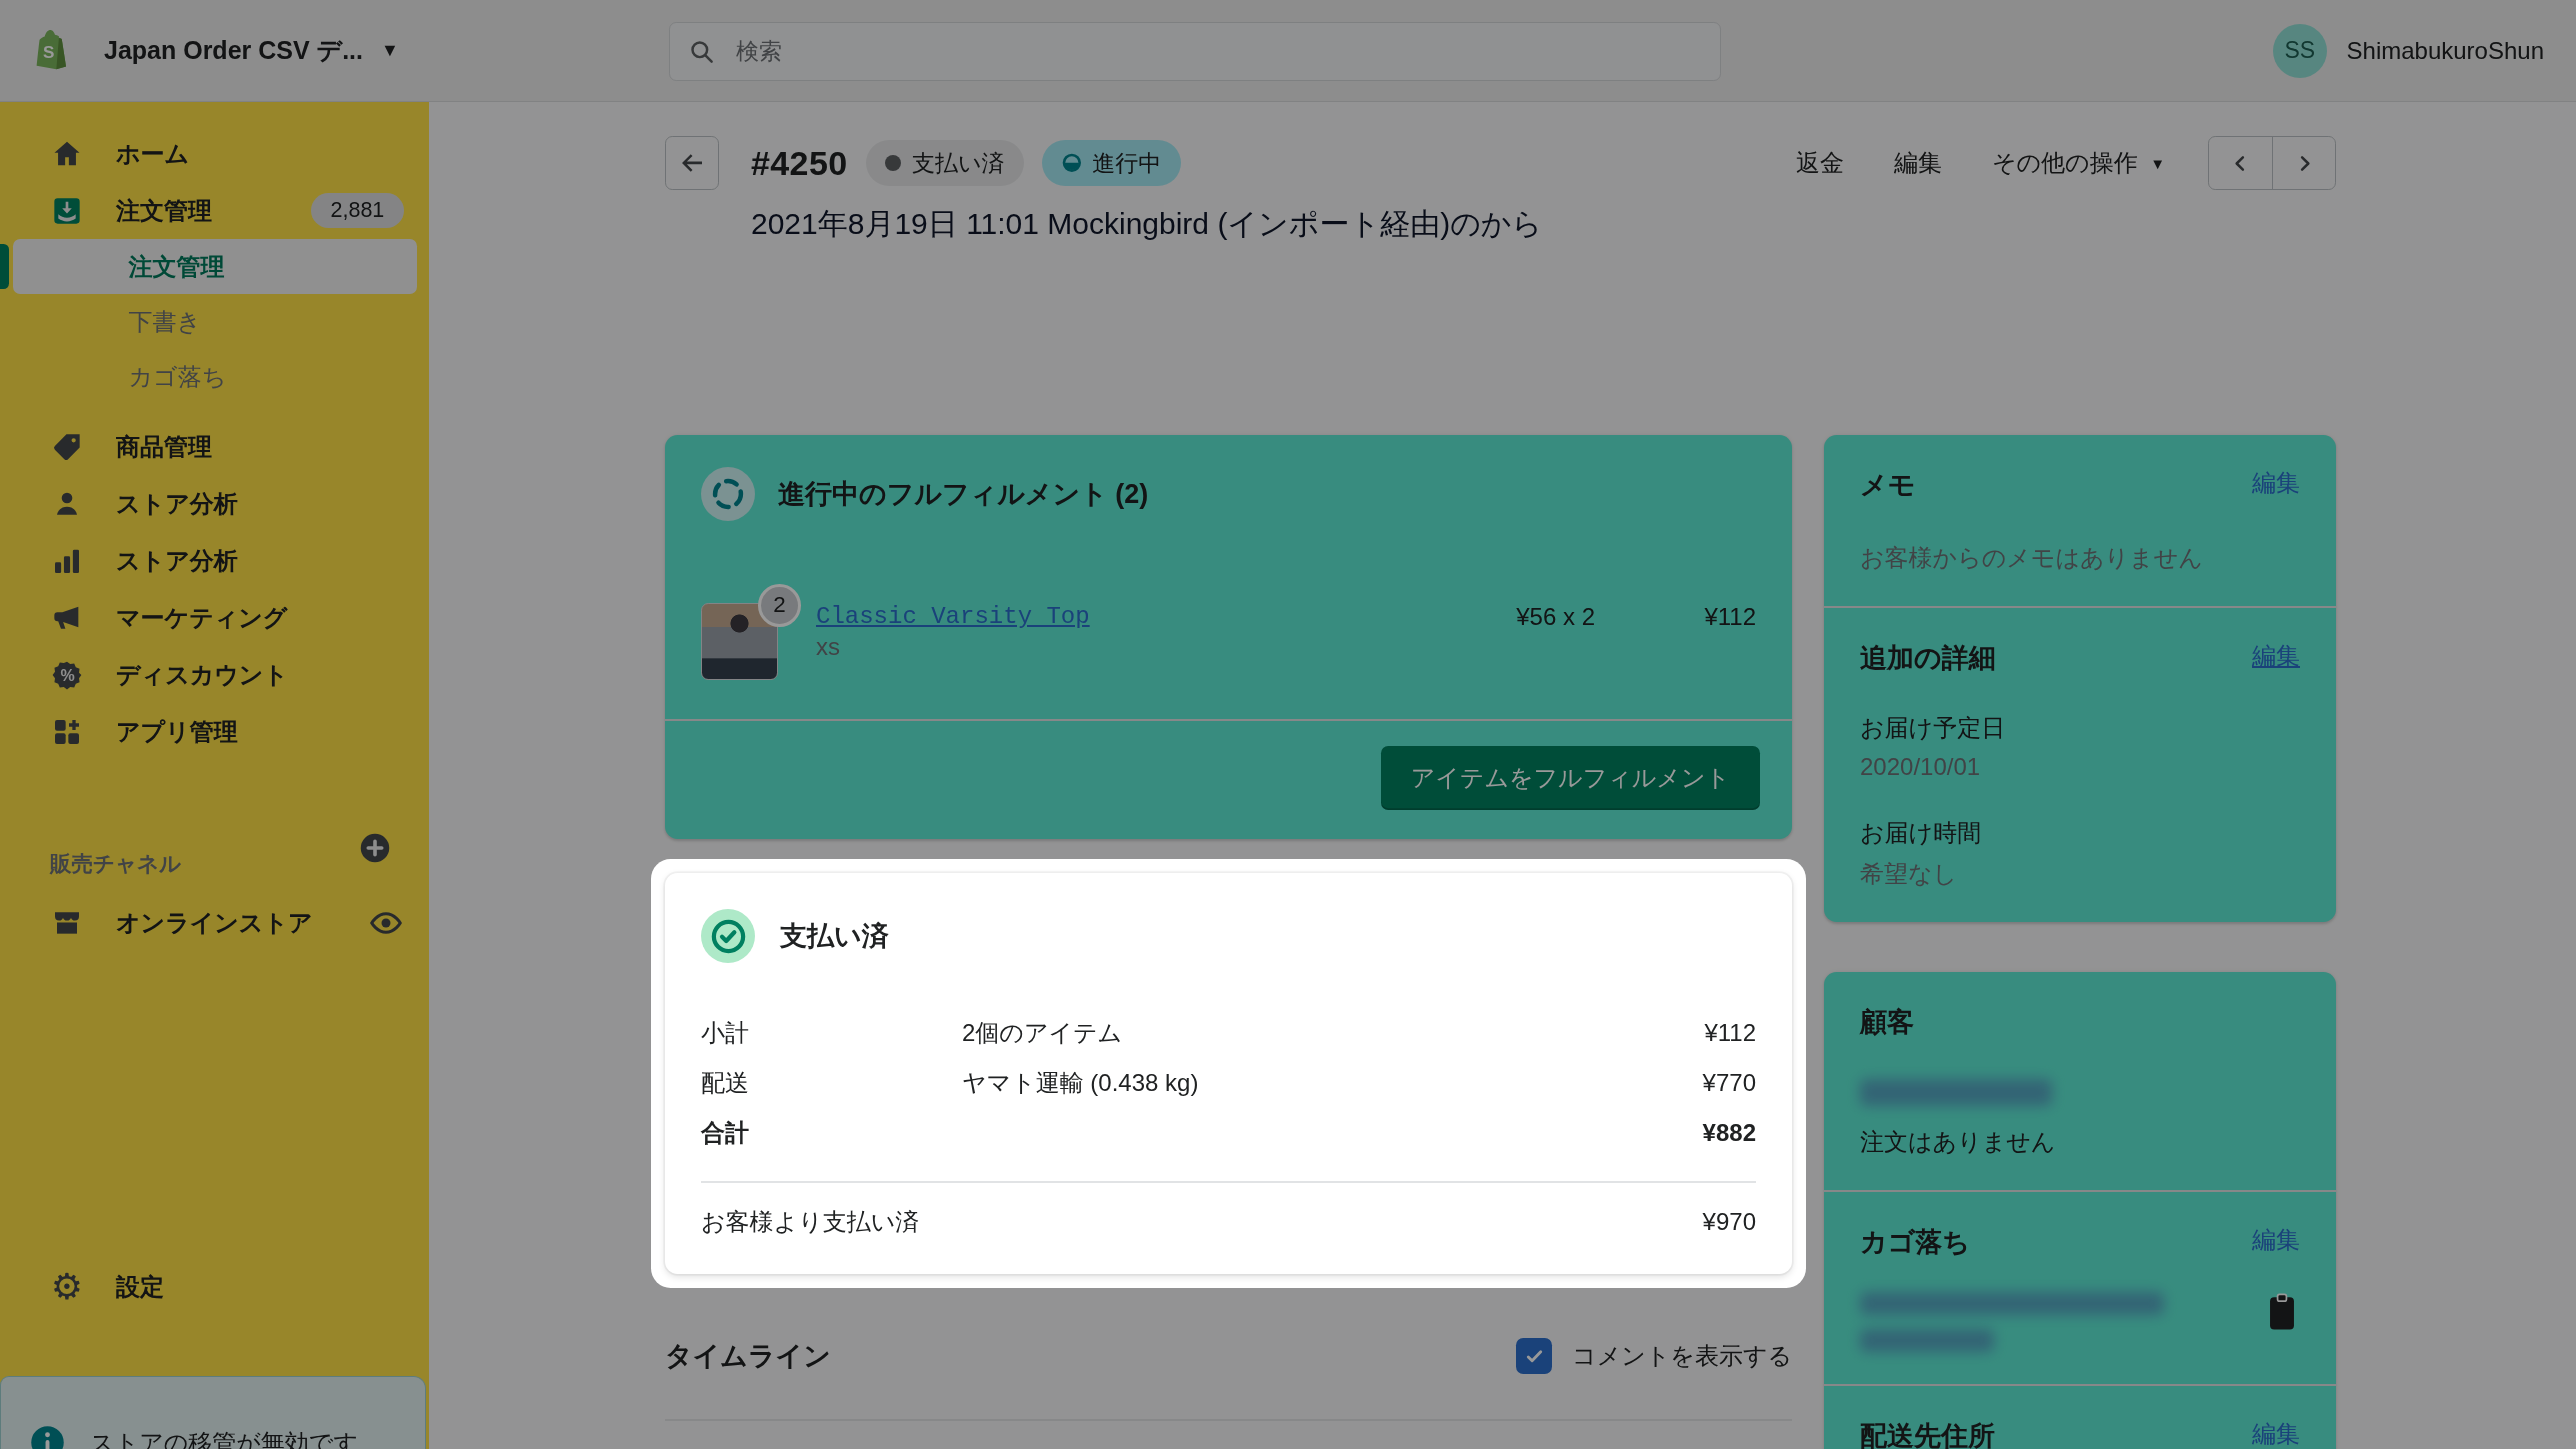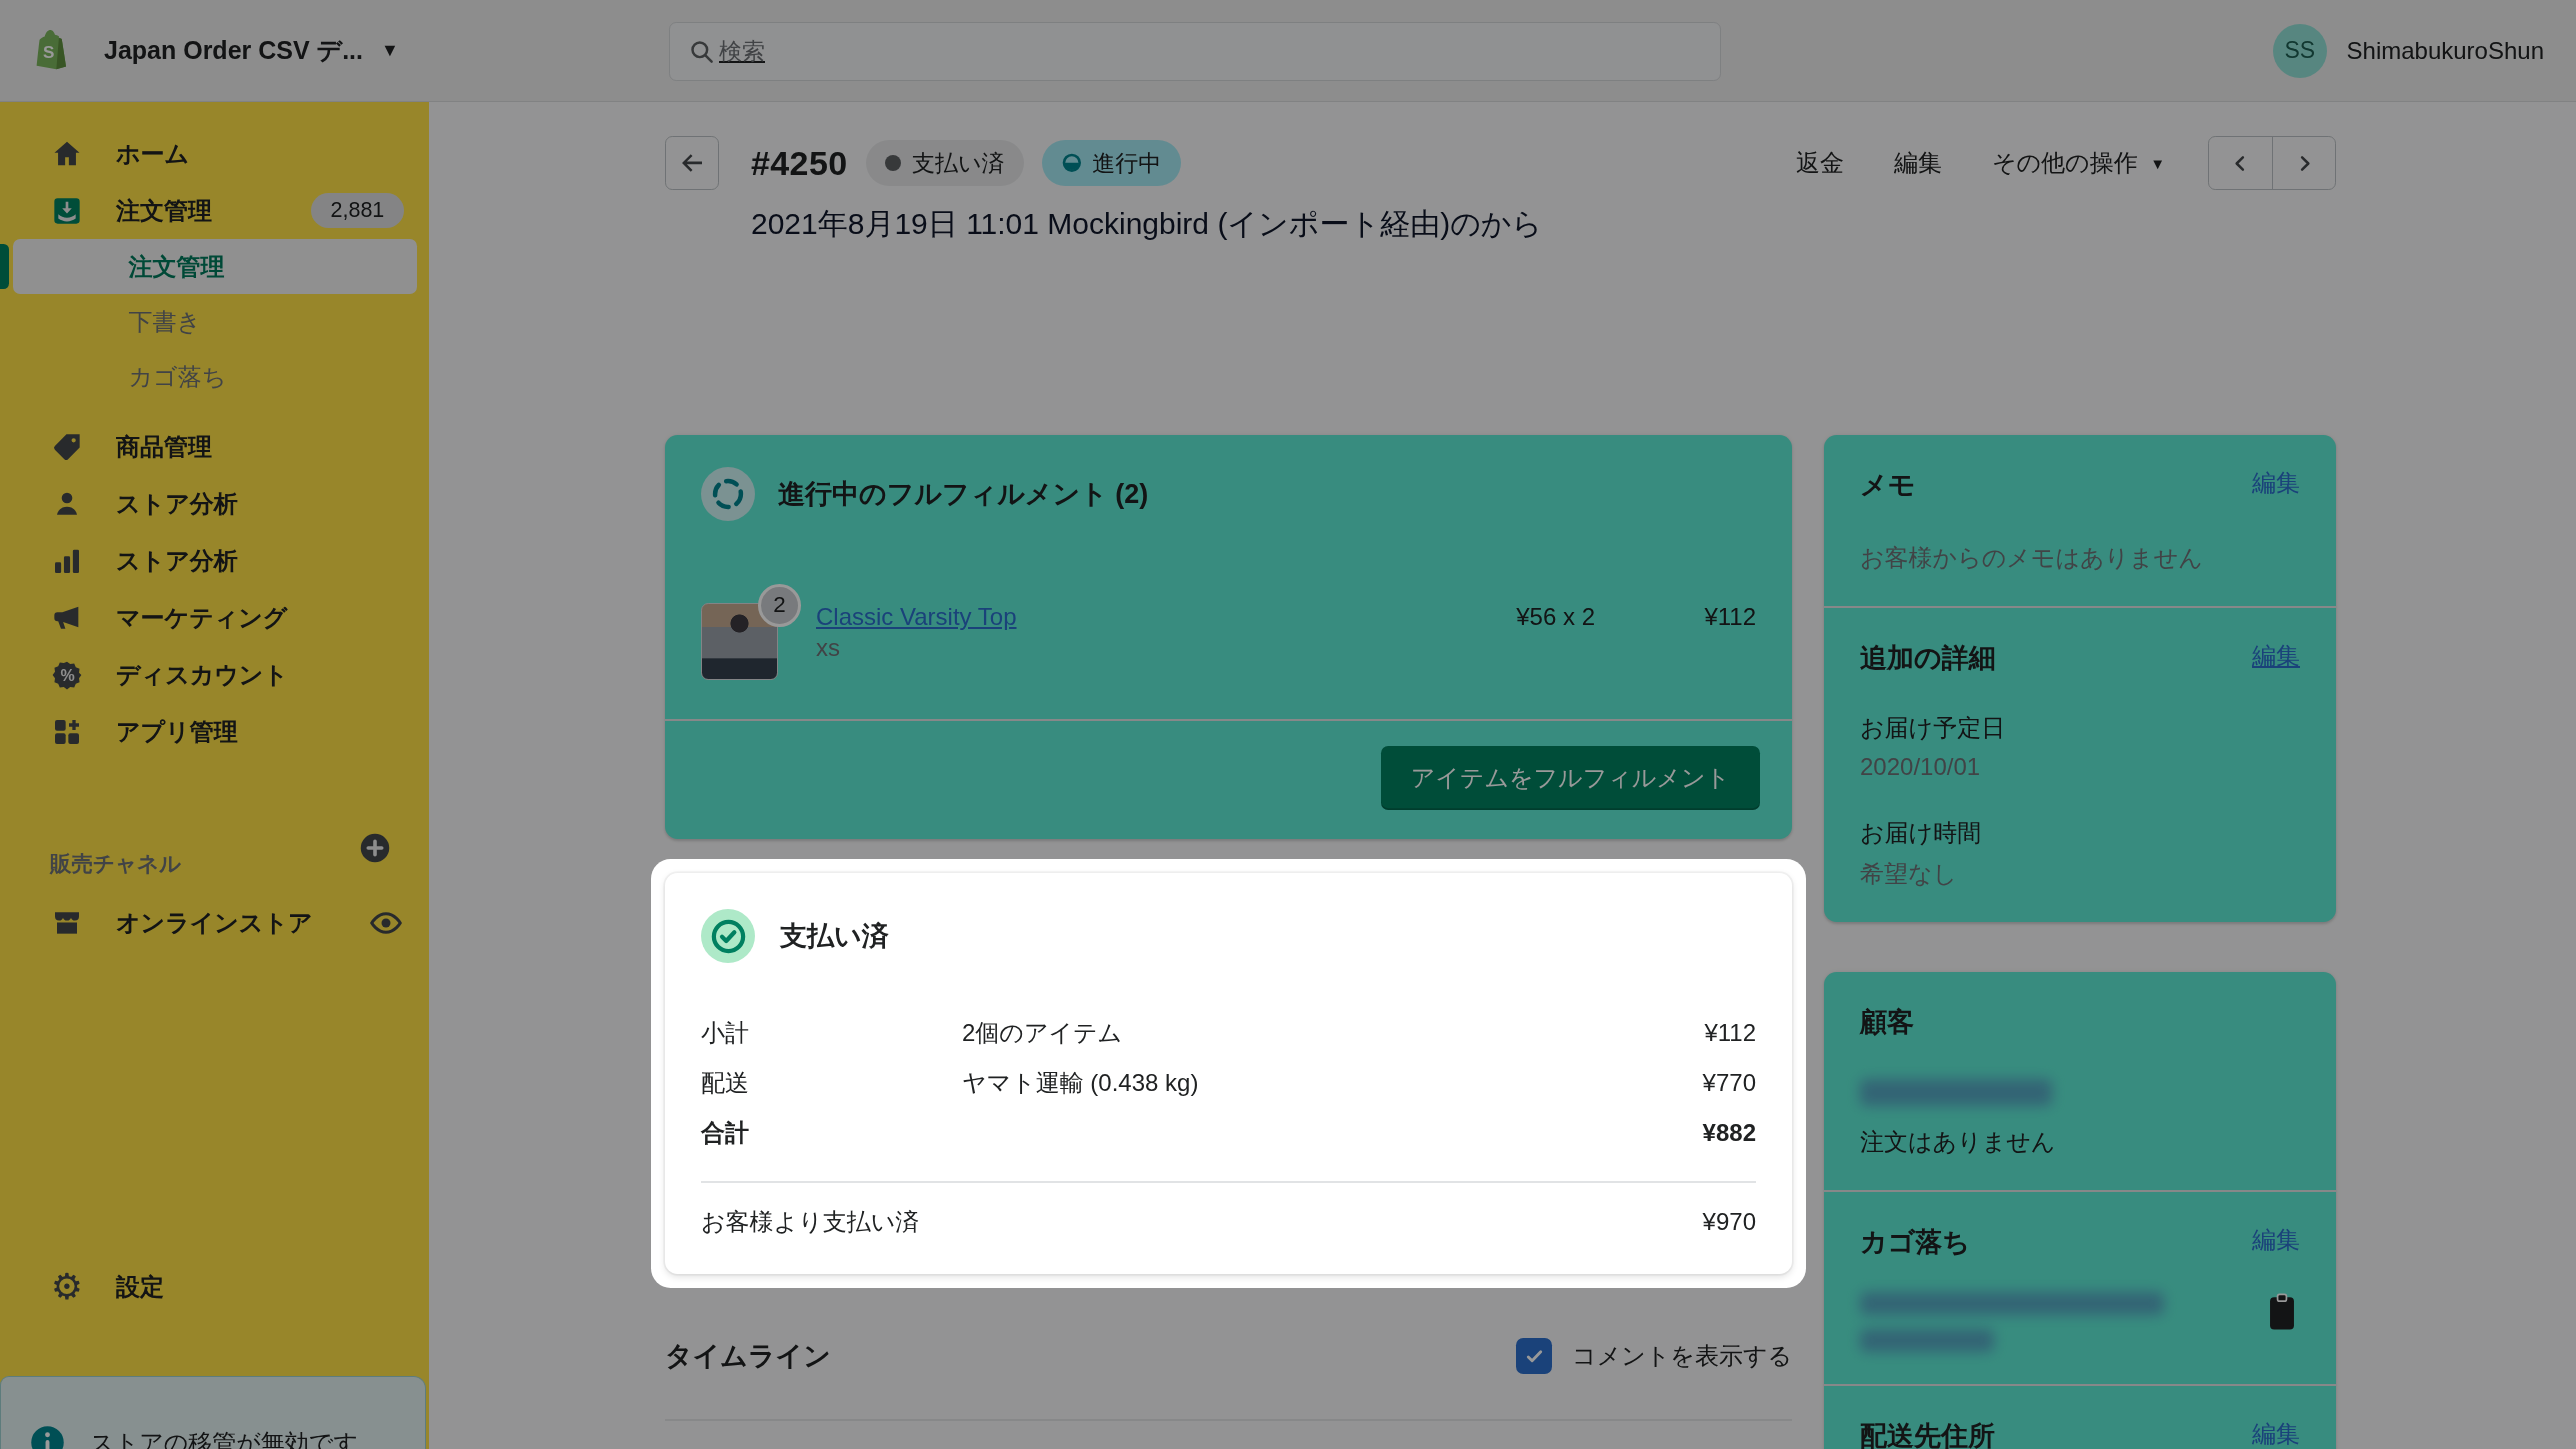--- a/index.html
+++ b/index.html
@@ -19,24 +19,23 @@
   .store-switcher { display:flex; align-items:center; margin-left:34px; cursor:pointer; }
   .store-name { font-size:25px; font-weight:700; color:#202223; }
   .caret { font-size:18px; margin-left:18px; color:#202223; }
   .search-wrap {
     position:absolute; left:669px; top:21.5px; width:1052px; height:59px;
     background:#f1f2f3; border:0.9px solid #d2d5d8; border-radius:7.2px;
     display:flex; align-items:center; padding:0 18px;
   }
   .search-wrap svg { flex:0 0 auto; }
   .search-input {
-    border:none; outline:none; background:transparent; margin-left:4px;
+    border:none; outline:none; background:transparent; margin-left:21px;
     font-size:23px; color:#202223; width:100%;
     font-family:"Liberation Sans","DejaVu Sans",sans-serif;
-    text-decoration:underline;
   }
   .search-input::placeholder { color:#6d7175; opacity:1; }
   .user-menu { margin-left:auto; display:flex; align-items:center; cursor:pointer; }
   .avatar {
     width:54px; height:54px; border-radius:50%; background:#91e0d6;
     display:flex; align-items:center; justify-content:center;
     font-size:23px; color:#1f5e52; font-weight:400;
   }
   .user-name { font-size:24px; margin-left:19.7px; color:#202223; }
 
@@ -132,21 +131,21 @@
       linear-gradient(180deg, #c3a98f 0 30%, #9aa0a8 31% 72%, #34404e 73% 100%);
     background-color:#c3a98f;
   }
   .qty-badge {
     position:absolute; top:-19.7px; right:-23px; width:43px; height:43px;
     border-radius:50%; background:#c9ccd0; border:3.6px solid #fff;
     display:flex; align-items:center; justify-content:center;
     font-size:22.4px; color:#202223;
   }
   .item-info { margin-left:38px; }
-  .item-link { font-size:24px; color:#2c6ecb; text-decoration:underline; cursor:pointer; }
+  .item-link { font-size:24px; color:#2c6ecb; text-decoration:underline; cursor:pointer;font-family:Liberation Mono, monospace; }
   .item-variant { font-size:24px; color:#6d7175; margin-top:3px; }
   .item-prices { margin-left:auto; display:flex; }
   .item-price { font-size:24px; color:#202223; width:224px; text-align:right; }
   .item-total { font-size:24px; color:#202223; width:161px; text-align:right; }
 
   .divider { height:1.8px; background:#e1e3e5; }
   .card-footer { padding:25px 32px 29px; display:flex; justify-content:flex-end; }
   .primary-btn {
     background:#008060; color:#fff; border:none; border-radius:7.2px;
     font-size:24px; padding:0 30px; height:64px; cursor:pointer;

